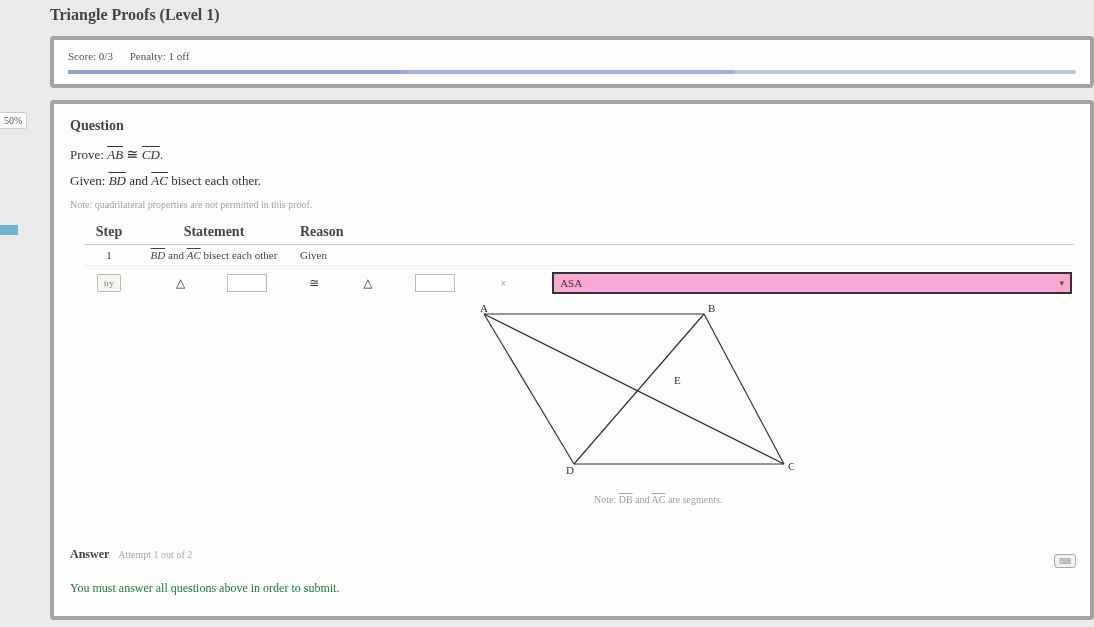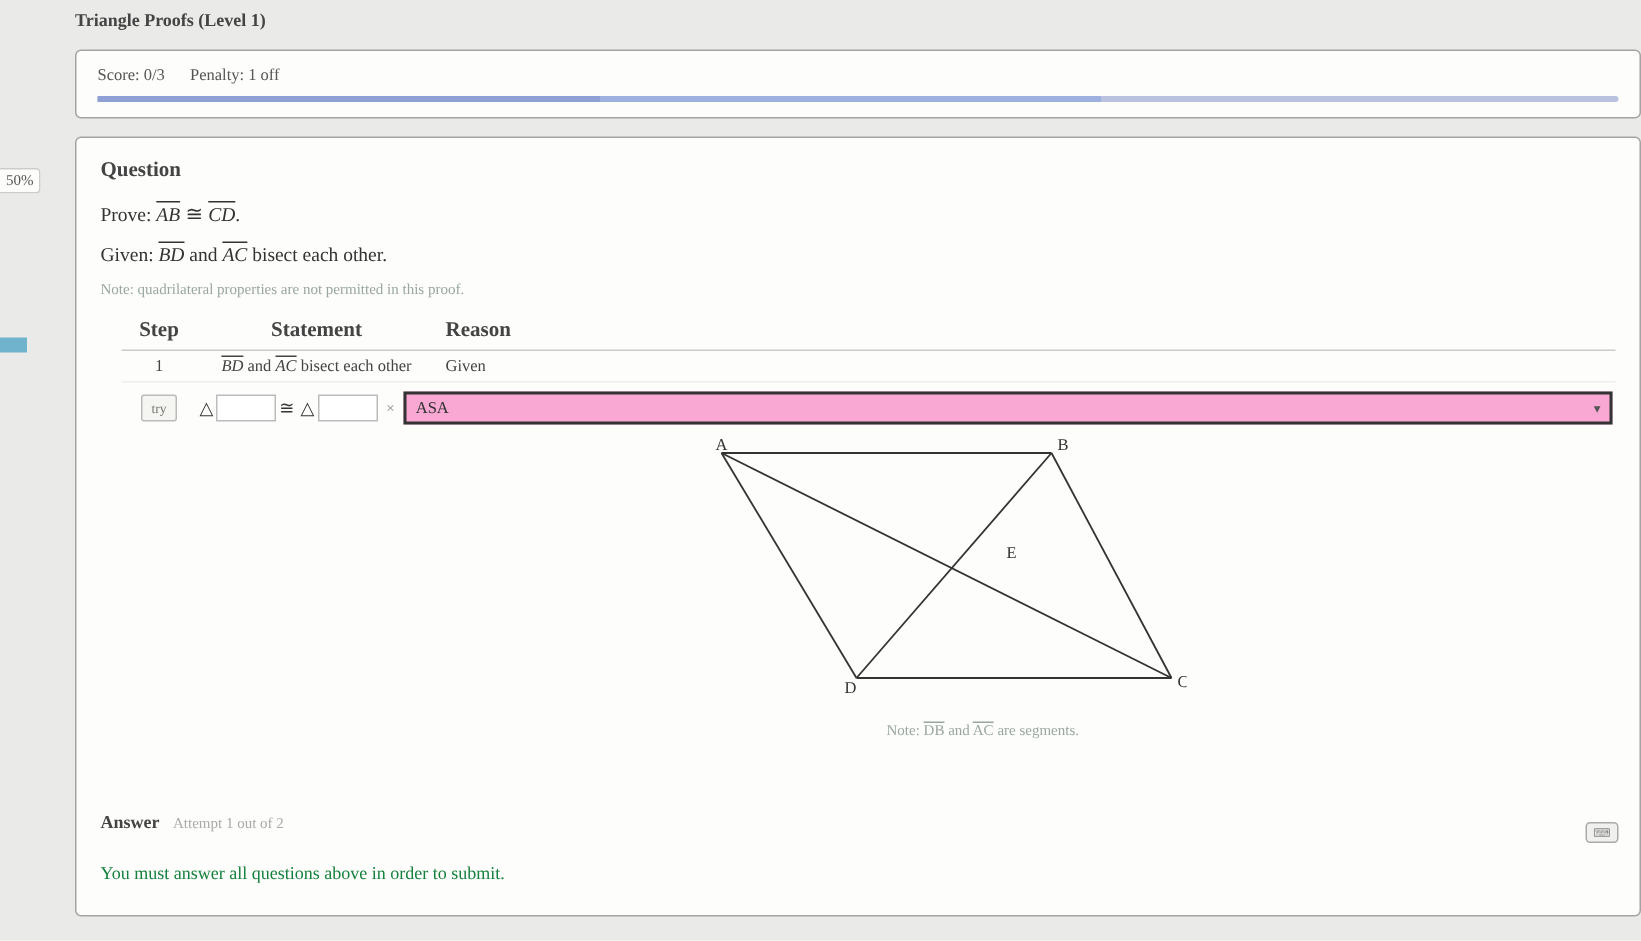--- a/index.html
+++ b/index.html
@@ -6,21 +6,21 @@
   body {
     font-family: Georgia, 'Times New Roman', serif;
     background: #eaebe8;
     color: #333;
     width: 1094px;
     height: 627px;
     overflow: hidden;
     position: relative;
   }
   .page-title {
-    font-size: 12px;
+    font-size: 16px;
     font-weight: bold;
     color: #444;
     padding: 6px 0 8px 50px;
   }
   .sidebar-tag {
     position: absolute;
     left: 0;
     top: 112px;
     background: #fdfdfb;
     border: 1px solid #ccc;
@@ -34,21 +34,21 @@
     position: absolute;
     left: 0;
     top: 225px;
     width: 18px;
     height: 10px;
     background: #6fb3cc;
   }
   .card {
     margin: 4px 0 12px 50px;
     background: #fdfdfb;
-    border: 1px solid #a3a3a3;
+    border: 4px solid #a3a3a3;
     border-radius: 4px;
     padding: 10px 14px;
   }
   .score-row { font-size: 11px; color: #555; }
   .score-row .penalty { margin-left: 14px; }
   .progress {
     margin-top: 8px;
     height: 4px;
     background: #b9c3e0;
     border-radius: 2px;
@@ -64,21 +64,21 @@
   .note { font-size: 10px; color: #9aa7a0; margin-bottom: 10px; }
 
   .proof-table { margin-left: 14px; }
   .proof-header { display:flex; font-size:14px; font-weight:bold; color:#444; border-bottom:1px solid #ccc; }
   .col-step { width: 50px; padding:4px 6px; text-align:center;}
   .col-stmt { width: 160px; padding:4px 6px; text-align:center;}
   .col-reason { width: 60px; padding:4px 6px; }
   .proof-row { display:flex; font-size:11px; color:#444; border-bottom:1px solid #eee; align-items:center; }
   .proof-row .col-step{ text-align:center;}
 
-  .proof-row2 { display:flex; align-items:center; margin-top:6px; font-size:11px;}
+  .proof-row2 { display:flex; align-items:center; margin-top:6px; font-size:11px;gap:40px;}
   .try-btn { width:24px; height:18px; font-size:9px; color:#777; border:1px solid #bbb; background:#f5f5f2; border-radius:2px; margin: 0 13px; cursor:pointer; display:flex; align-items:center; justify-content:center;}
   .tri { font-size:12px; margin:0 2px;}
   .mini-input{ width:40px; height:18px; border:1px solid #bbb; background:#fff; font-size:11px; padding:0 2px;}
   .clear-x { font-size:10px; color:#888; margin:0 6px; cursor:pointer;}
   .reason-select{
     flex:1;
     height:22px;
     border:2px solid #333;
     background:#f9a8d4;
     font-size:11px;

